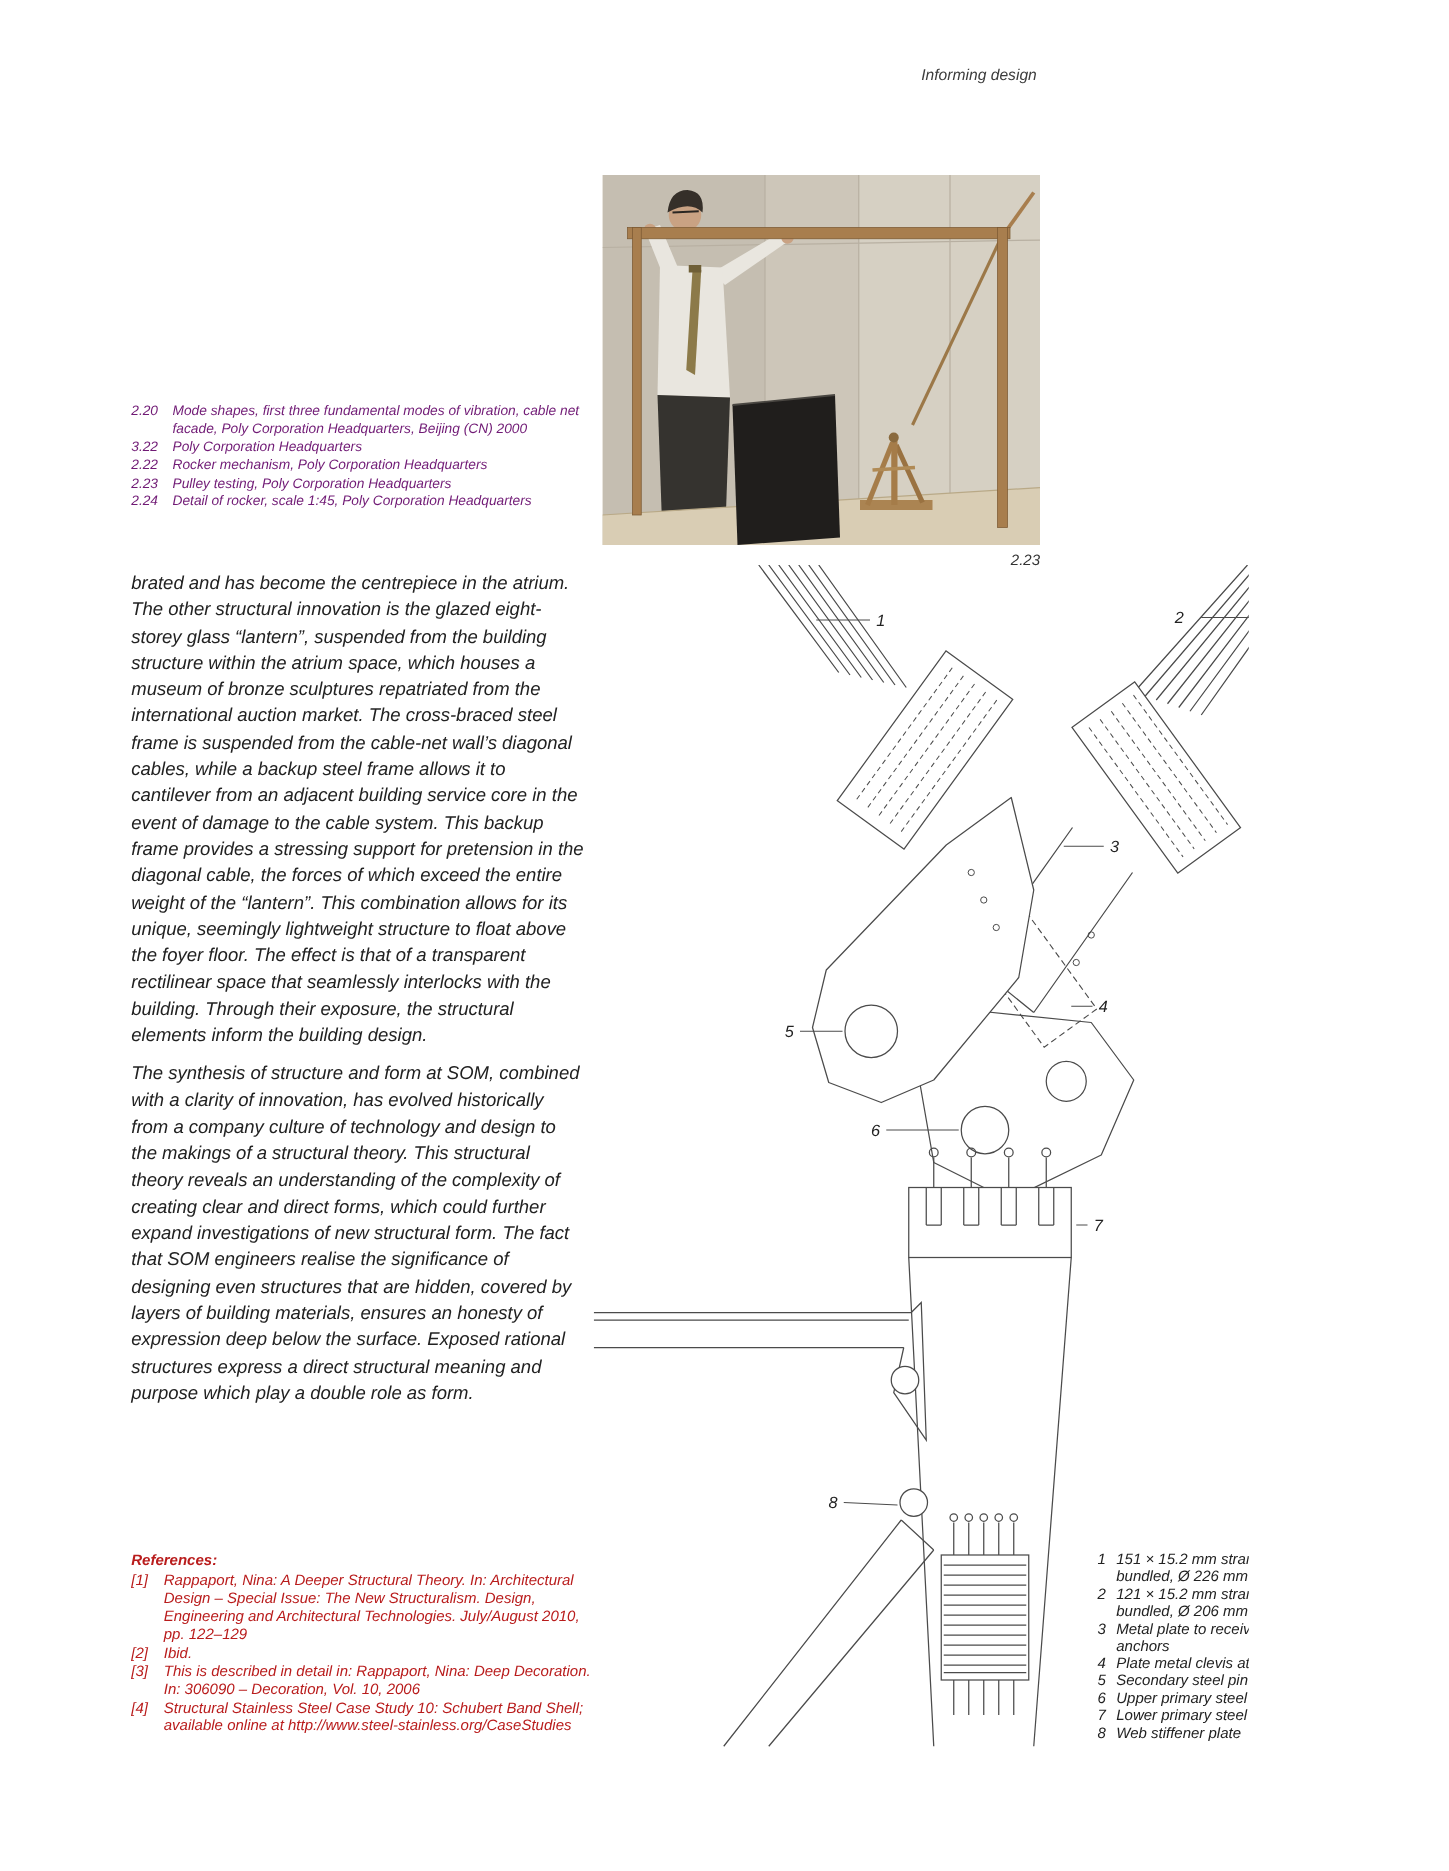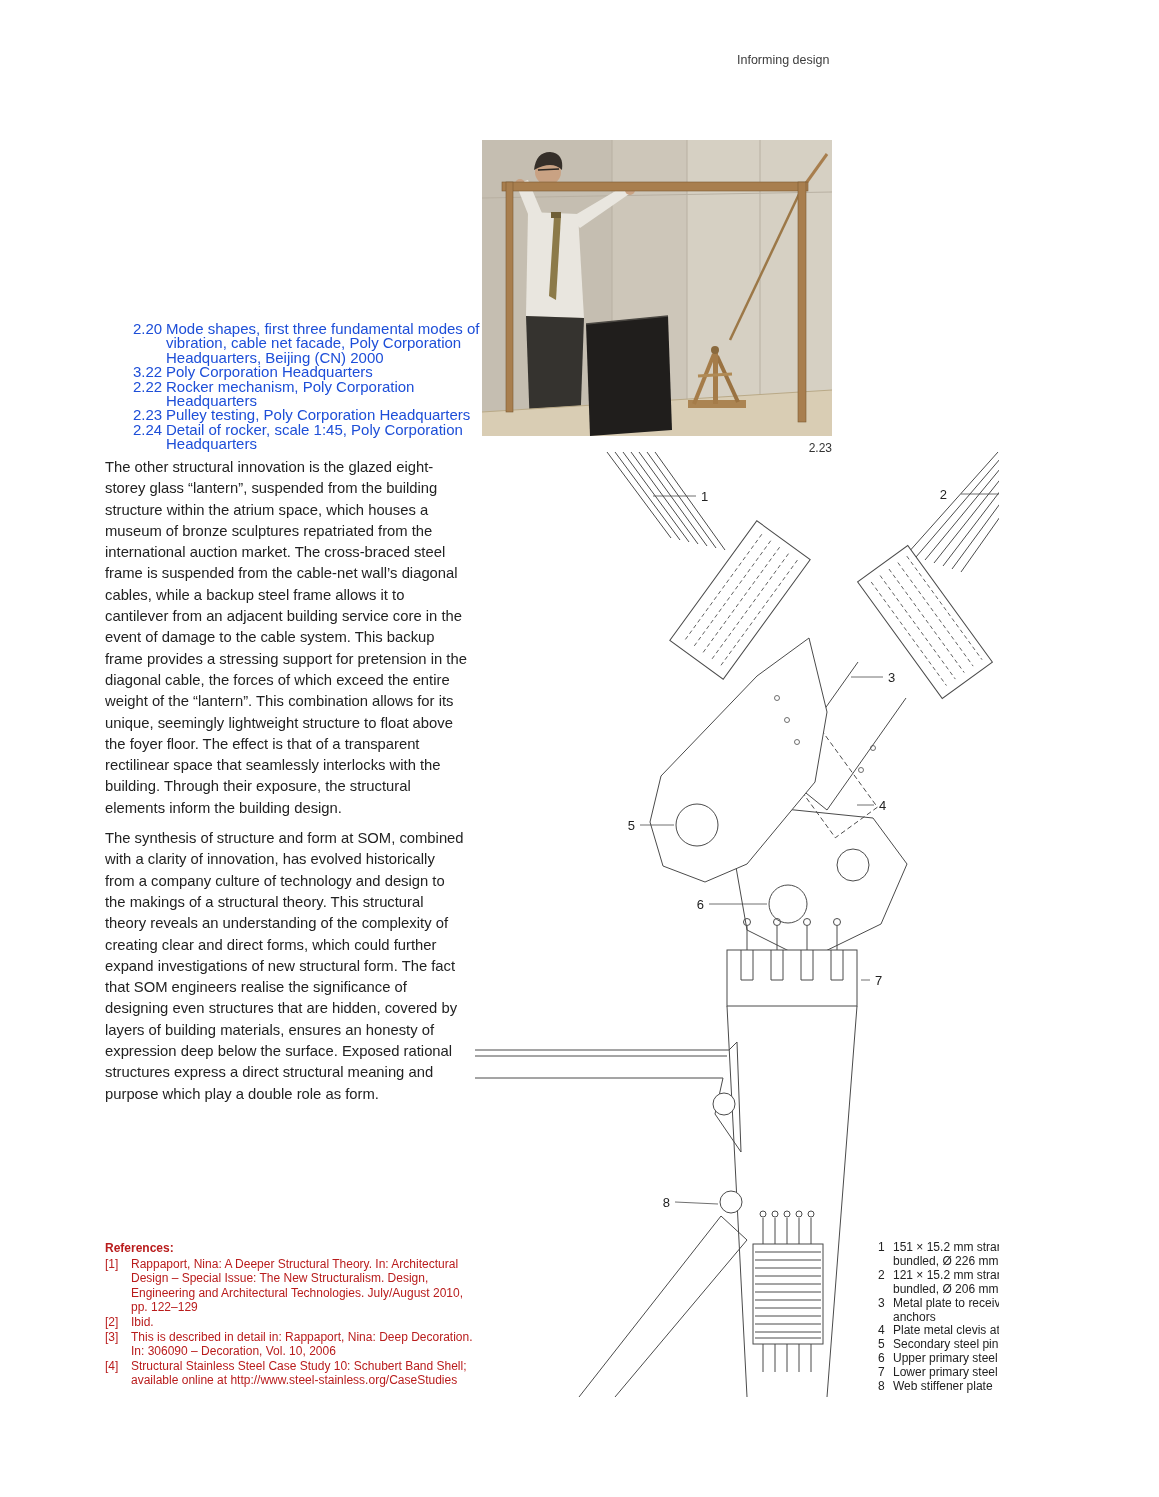--- a/index.html
+++ b/index.html
@@ -1,30 +1,30 @@
 <!DOCTYPE html>
 <html><head>
 <meta charset="utf-8">
 <style>
   * { margin:0; padding:0; box-sizing:border-box; }
   html,body { background:#ffffff; }
   body { font-family:"Liberation Sans", sans-serif; color:#1d1d1d; }
-  .page { position:relative; width:999px; height:1497px; background:#ffffff; overflow:hidden; }
+  .page { position:relative; width:999px; height:1497px; background:#ffffff; overflow:hidden;font-style:italic; }
 
   .header-label { position:absolute; top:53px; left:737px; font-size:12.5px; color:#3c3c3c; }
   .corner-block { position:absolute; top:45px; left:1063px; width:96px; height:29px; background:#dccfb6; }
 
   .photo { position:absolute; top:140px; left:482px; width:350px; height:296px; }
   .photo svg { display:block; }
 
   .fig-label { position:absolute; font-size:12px; color:#333; }
   .photo-label { top:441px; left:482px; width:350px; text-align:right; }
   .drawing-label { top:1399px; left:900px; width:162px; text-align:right; }
 
-  .captions { position:absolute; top:322px; left:105px; width:366px; font-size:15px; line-height:14.4px; color:#1d4ed8;margin-left:28px; }
+  .captions { position:absolute; top:322px; left:105px; width:366px; font-size:11px; line-height:14.4px; color:#701a75; }
   .cap-row { display:flex; }
   .cap-num { width:33px; flex:0 0 33px; }
   .cap-text { flex:1; }
 
   .bodytext { position:absolute; top:457px; left:105px; width:362px; font-size:14.8px; line-height:21.3px; color:#222; }
   .bodytext p.gap { margin-top:9px; }
 
   .references { position:absolute; top:1241px; left:105px; width:370px; font-size:12px; line-height:14.6px; color:#b91c1c; }
   .ref-heading { font-weight:bold; margin-bottom:1px; }
   .ref-row { display:flex; }
@@ -120,20 +120,21 @@
       <span class="cap-num">2.23</span>
       <span class="cap-text">Pulley testing, Poly Corporation Headquarters</span>
     </div>
     <div class="cap-row">
       <span class="cap-num">2.24</span>
       <span class="cap-text">Detail of rocker, scale 1:45, Poly Corporation Headquarters</span>
     </div>
   </div>
 
   <div class="bodytext">
+    <p>brated and has become the centrepiece in the atrium.</p>
     <p>The other structural innovation is the glazed eight-storey glass “lantern”, suspended from the building structure within the atrium space, which houses a museum of bronze sculptures repatriated from the international auction market. The cross-braced steel frame is suspended from the cable-net wall’s diagonal cables, while a backup steel frame allows it to cantilever from an adjacent building service core in the event of damage to the cable system. This backup frame provides a stressing support for pretension in the diagonal cable, the forces of which exceed the entire weight of the “lantern”. This combination allows for its unique, seemingly lightweight structure to float above the foyer floor. The effect is that of a transparent rectilinear space that seamlessly interlocks with the building. Through their exposure, the structural elements inform the building design.</p>
     <p class="gap">The synthesis of structure and form at SOM, combined with a clarity of innovation, has evolved historically from a company culture of technology and design to the makings of a structural theory. This structural theory reveals an understanding of the complexity of creating clear and direct forms, which could further expand investigations of new structural form. The fact that SOM engineers realise the significance of designing even structures that are hidden, covered by layers of building materials, ensures an honesty of expression deep below the surface. Exposed rational structures express a direct structural meaning and purpose which play a double role as form.</p>
   </div>
 
   <div class="references">
     <div class="ref-heading">References:</div>
     <div class="ref-row">
       <span class="ref-num">[1]</span>
       <span class="ref-text">Rappaport, Nina: A Deeper Structural Theory. In: Architectural Design – Special Issue: The New Structuralism. Design, Engineering and Architectural Technologies. July/August 2010, pp. 122–129</span>
     </div>

